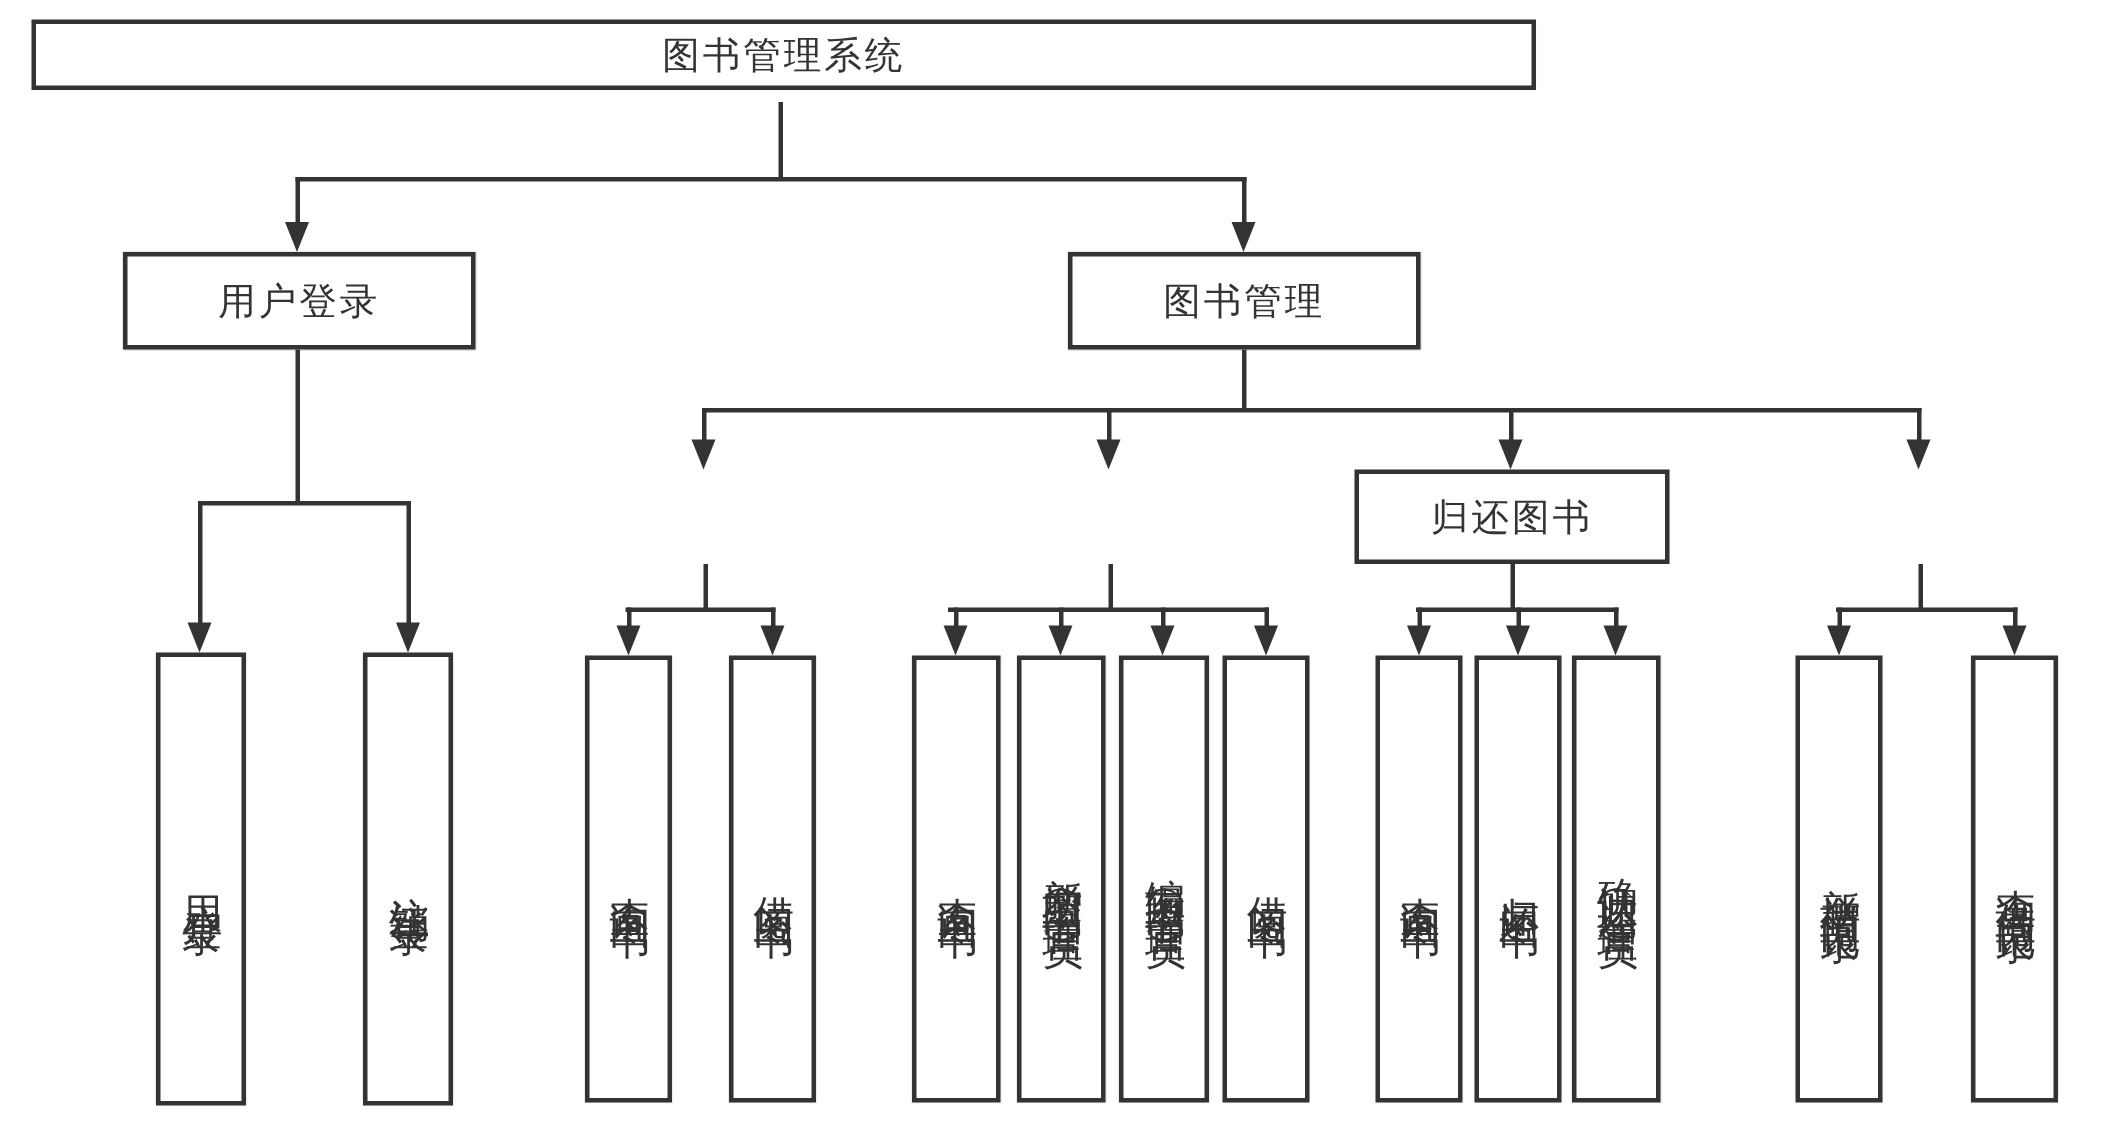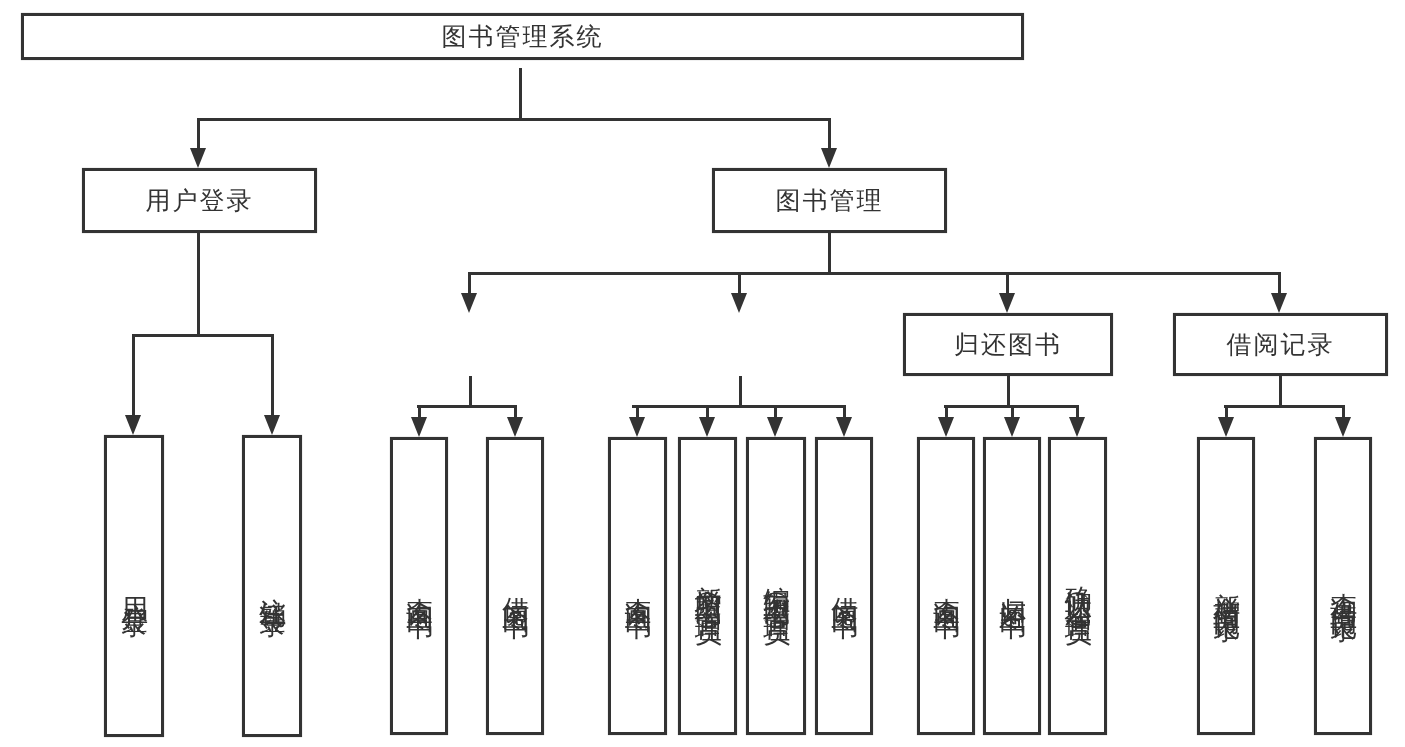--- a/index.html
+++ b/index.html
@@ -51,21 +51,20 @@
 <body>
 
 <div class="stage">
 
   <div class="node h" style="left:21px;top:13px;width:1003px;height:47px">图书管理系统</div>
 
   <div class="node h" style="left:82px;top:168px;width:235px;height:65px">用户登录</div>
   <div class="node h" style="left:712px;top:168px;width:235px;height:65px">图书管理</div>
 
   <div class="node h" style="left:903px;top:313px;width:210px;height:63px">归还图书</div>
-  <div class="node h" style="left:1173px;top:313px;width:215px;height:63px">借阅记录</div>
 
   <div class="node v" style="left:104px;top:435px;width:60px;height:302px">用户登录</div>
   <div class="node v" style="left:242px;top:435px;width:60px;height:302px">注销登录</div>
 
   <div class="node v" style="left:390px;top:437px;width:58px;height:298px">查询图书</div>
   <div class="node v" style="left:486px;top:437px;width:58px;height:298px">借阅图书</div>
 
   <div class="node v" style="left:608px;top:437px;width:59px;height:298px">查询图书</div>
   <div class="node v" style="left:678px;top:437px;width:59px;height:298px">新增图书（管理员）</div>
   <div class="node v" style="left:746px;top:437px;width:60px;height:298px">编辑图书（管理员）</div>

